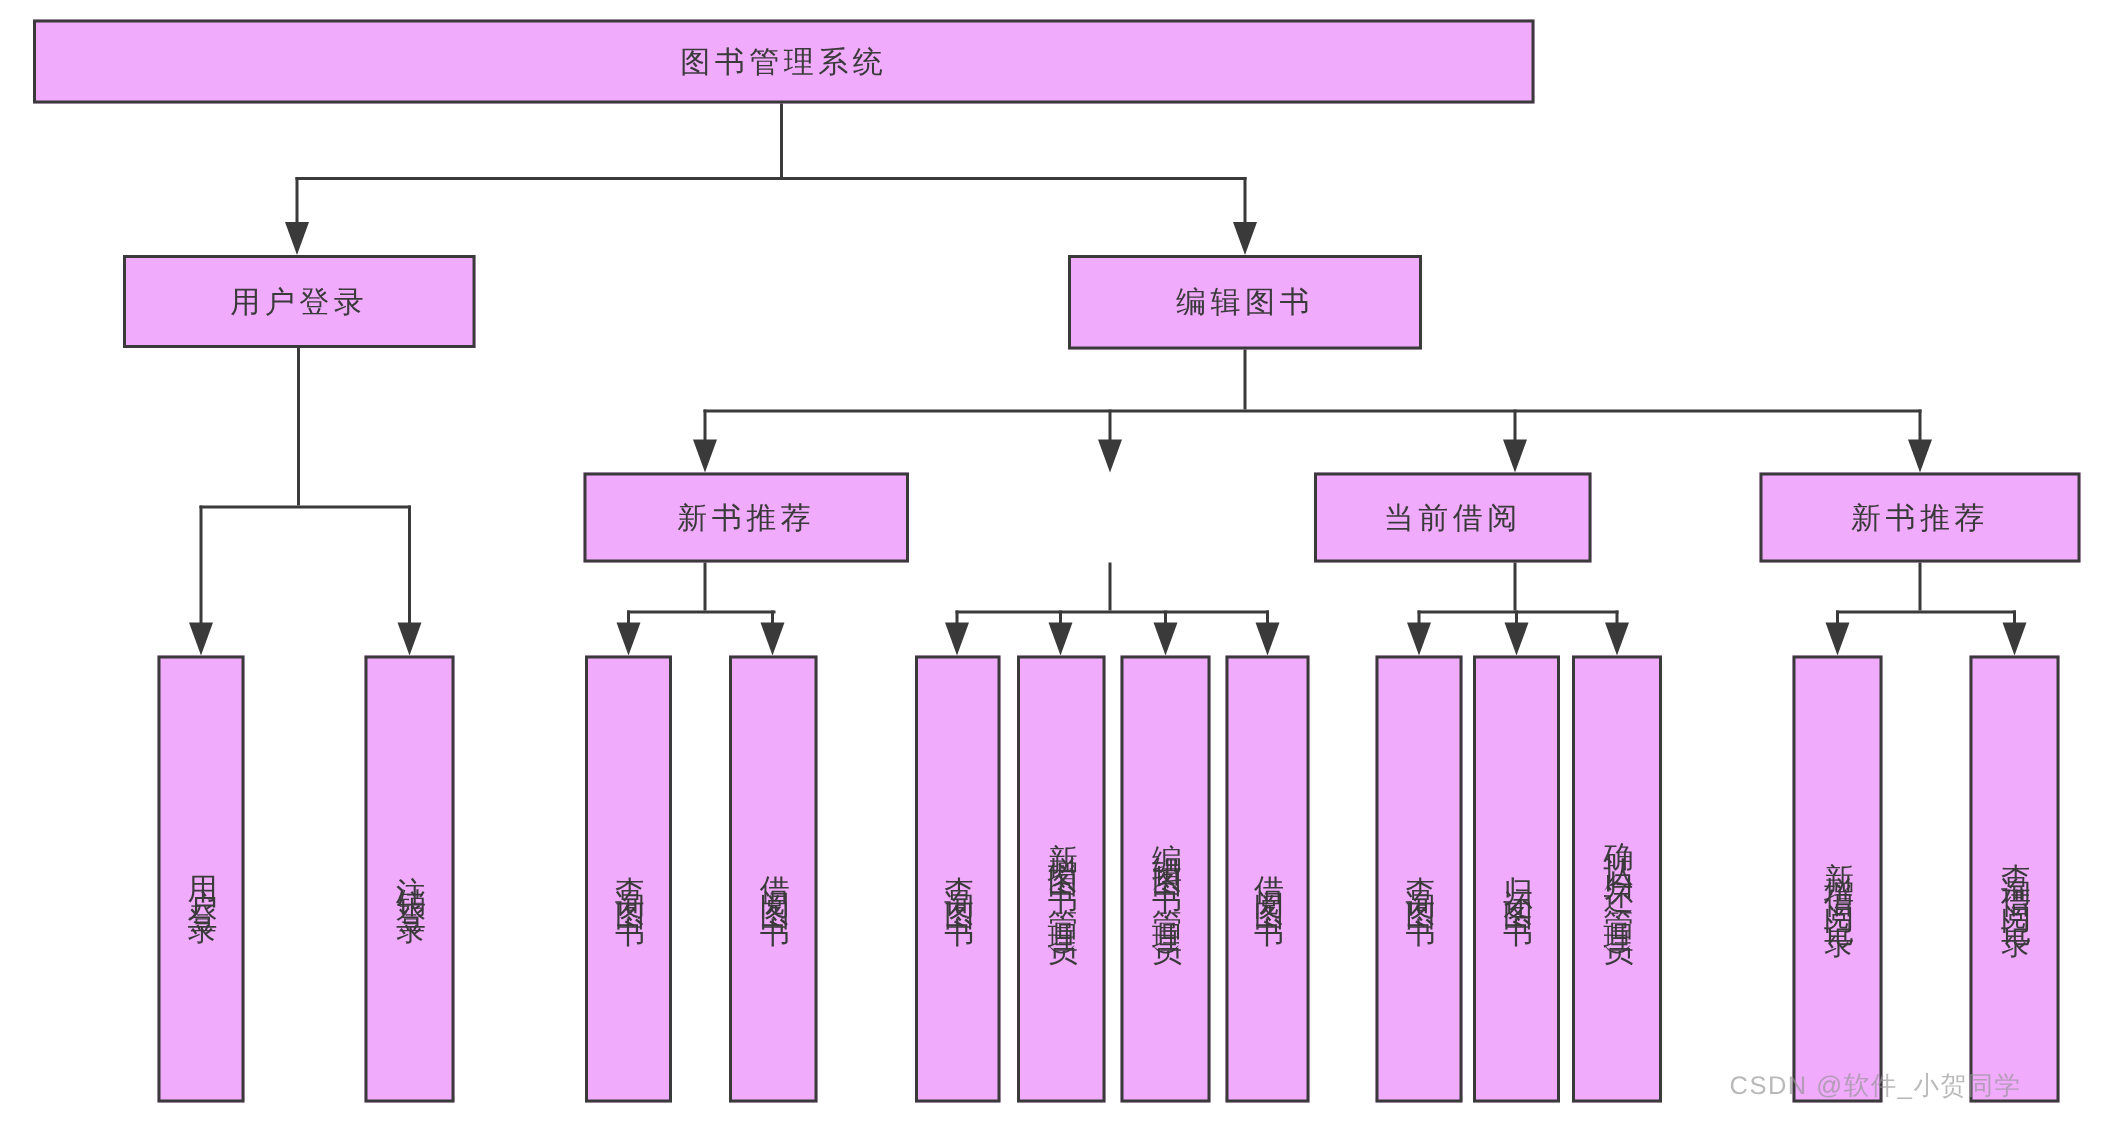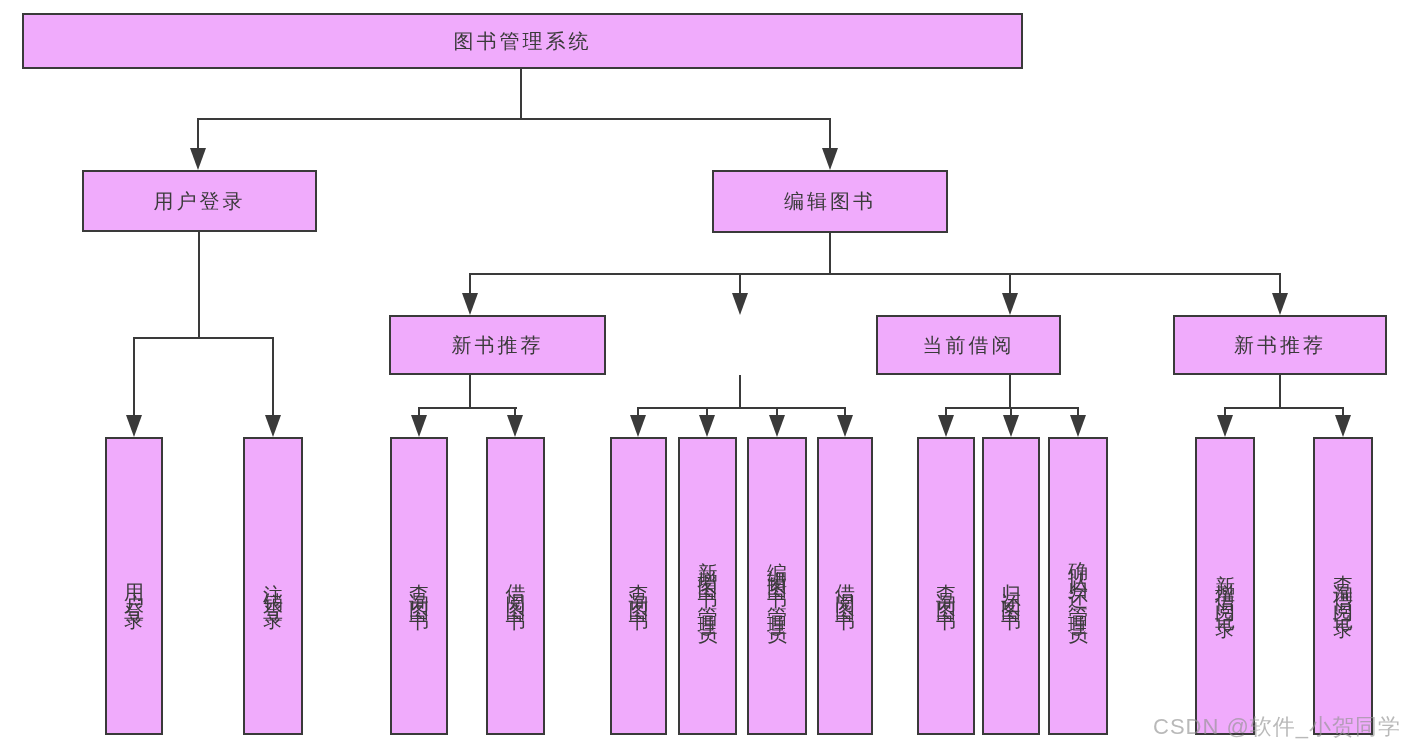--- a/index.html
+++ b/index.html
@@ -19,21 +19,21 @@
   }
   .h{position:absolute;height:2px;background:#3a3a3a;}
   .v{position:absolute;width:2px;background:#3a3a3a;}
   .arr{
     position:absolute;width:0;height:0;
     border-left:8px solid transparent;border-right:8px solid transparent;
     border-top:22px solid #3a3a3a;
   }
   .wm{
     position:absolute;left:1153px;top:712px;z-index:5;
-    color:rgba(148,148,148,0.65);font-size:22px;letter-spacing:1px;white-space:nowrap;
+    color:rgba(148,148,148,0.65);font-size:17px;letter-spacing:1px;white-space:nowrap;
   }
 </style>
 </head>
 <body>
 
 <div class="stage">
 
   <div class="box" style="left:22px;top:13px;width:1001px;height:56px;">
     <span class="hlabel">图书管理系统</span>
   </div>

